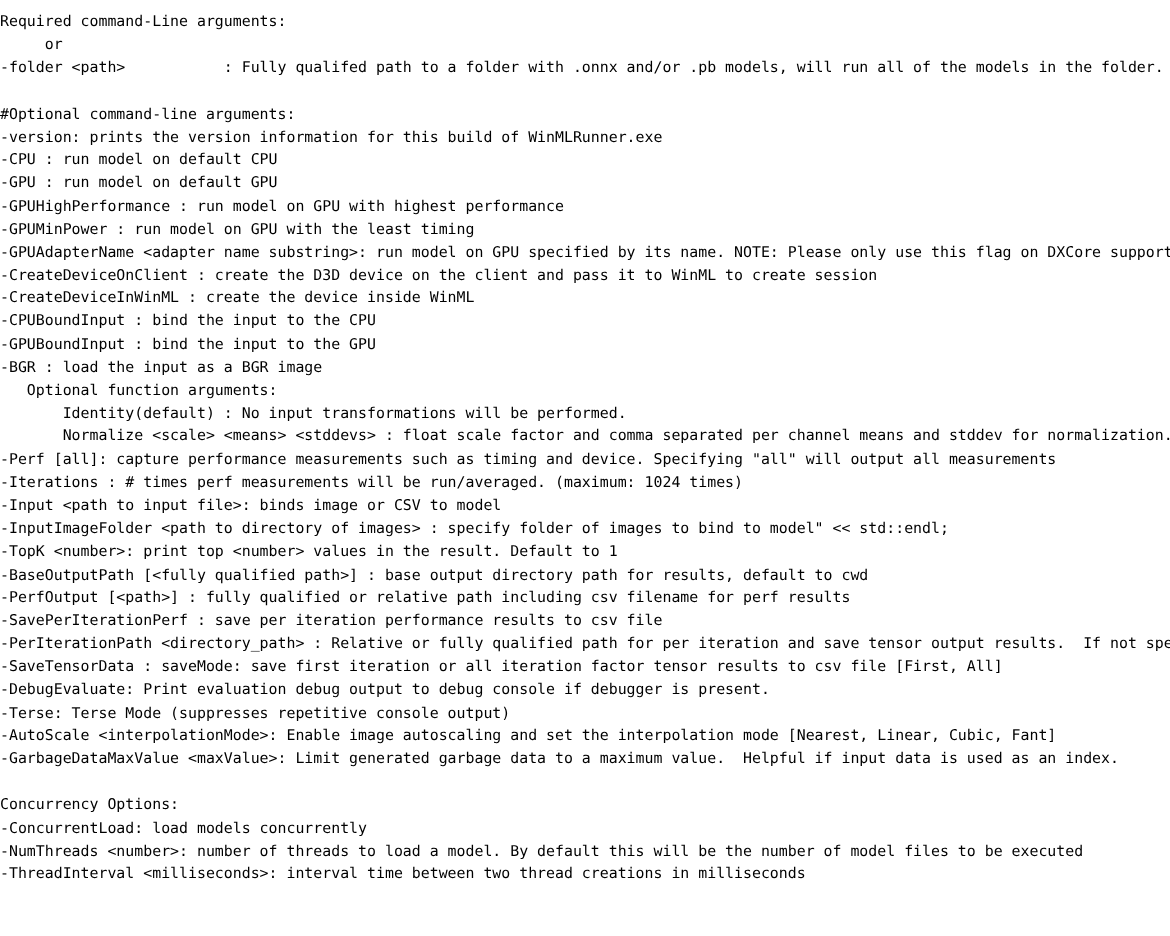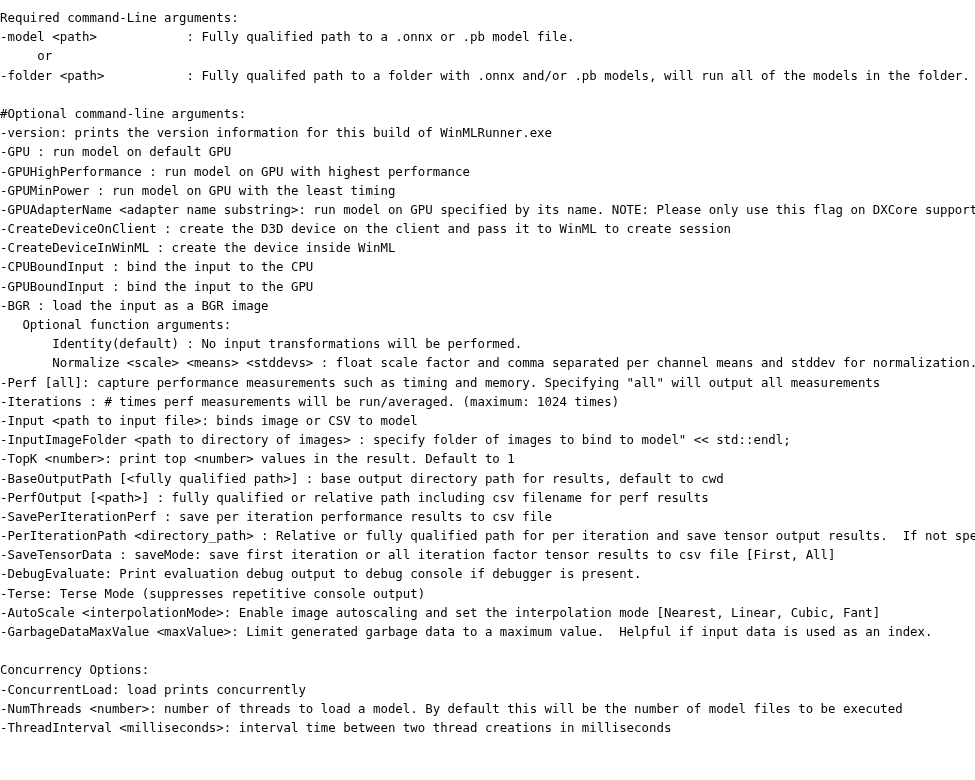--- a/index.html
+++ b/index.html
@@ -31,50 +31,50 @@
   }
   .blank {
     height: 19.2px;
   }
 </style>
 </head>
 <body>
 
 <div id="help-output">
     <div class="line">Required command-Line arguments:</div>
-    <div class="line">-model &lt;path&gt;            : Fully qualified path to a .onnx or .pb model file.</div>
     <div class="line">     or</div>
     <div class="line">-folder &lt;path&gt;           : Fully qualifed path to a folder with .onnx and/or .pb models, will run all of the models in the folder.</div>
     <div class="line blank"></div>
     <div class="line">#Optional command-line arguments:</div>
     <div class="line">-version: prints the version information for this build of WinMLRunner.exe</div>
+    <div class="line">-CPU : run model on default CPU</div>
     <div class="line">-GPU : run model on default GPU</div>
     <div class="line">-GPUHighPerformance : run model on GPU with highest performance</div>
     <div class="line">-GPUMinPower : run model on GPU with the least timing</div>
     <div class="line">-GPUAdapterName &lt;adapter name substring&gt;: run model on GPU specified by its name. NOTE: Please only use this flag on DXCore supported</div>
     <div class="line">-CreateDeviceOnClient : create the D3D device on the client and pass it to WinML to create session</div>
     <div class="line">-CreateDeviceInWinML : create the device inside WinML</div>
     <div class="line">-CPUBoundInput : bind the input to the CPU</div>
     <div class="line">-GPUBoundInput : bind the input to the GPU</div>
     <div class="line">-BGR : load the input as a BGR image</div>
     <div class="line">   Optional function arguments:</div>
     <div class="line">       Identity(default) : No input transformations will be performed.</div>
     <div class="line">       Normalize &lt;scale&gt; &lt;means&gt; &lt;stddevs&gt; : float scale factor and comma separated per channel means and stddev for normalization.</div>
-    <div class="line">-Perf [all]: capture performance measurements such as timing and memory. Specifying "all" will output all measurements</div>
+    <div class="line">-Perf [all]: capture performance measurements such as timing and device. Specifying "all" will output all measurements</div>
     <div class="line">-Iterations : # times perf measurements will be run/averaged. (maximum: 1024 times)</div>
     <div class="line">-Input &lt;path to input file&gt;: binds image or CSV to model</div>
     <div class="line">-InputImageFolder &lt;path to directory of images&gt; : specify folder of images to bind to model" &lt;&lt; std::endl;</div>
     <div class="line">-TopK &lt;number&gt;: print top &lt;number&gt; values in the result. Default to 1</div>
     <div class="line">-BaseOutputPath [&lt;fully qualified path&gt;] : base output directory path for results, default to cwd</div>
     <div class="line">-PerfOutput [&lt;path&gt;] : fully qualified or relative path including csv filename for perf results</div>
     <div class="line">-SavePerIterationPerf : save per iteration performance results to csv file</div>
     <div class="line">-PerIterationPath &lt;directory_path&gt; : Relative or fully qualified path for per iteration and save tensor output results.  If not speci</div>
     <div class="line">-SaveTensorData : saveMode: save first iteration or all iteration factor tensor results to csv file [First, All]</div>
     <div class="line">-DebugEvaluate: Print evaluation debug output to debug console if debugger is present.</div>
     <div class="line">-Terse: Terse Mode (suppresses repetitive console output)</div>
     <div class="line">-AutoScale &lt;interpolationMode&gt;: Enable image autoscaling and set the interpolation mode [Nearest, Linear, Cubic, Fant]</div>
     <div class="line">-GarbageDataMaxValue &lt;maxValue&gt;: Limit generated garbage data to a maximum value.  Helpful if input data is used as an index.</div>
     <div class="line blank"></div>
     <div class="line">Concurrency Options:</div>
-    <div class="line">-ConcurrentLoad: load prints concurrently</div>
+    <div class="line">-ConcurrentLoad: load models concurrently</div>
     <div class="line">-NumThreads &lt;number&gt;: number of threads to load a model. By default this will be the number of model files to be executed</div>
     <div class="line">-ThreadInterval &lt;milliseconds&gt;: interval time between two thread creations in milliseconds</div>
   </div>
 
 </body></html>

